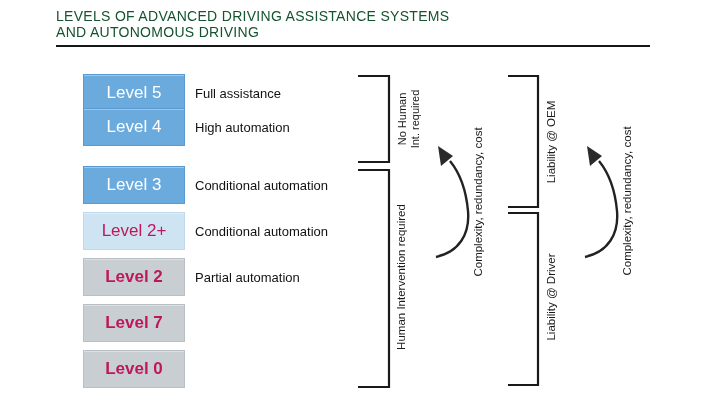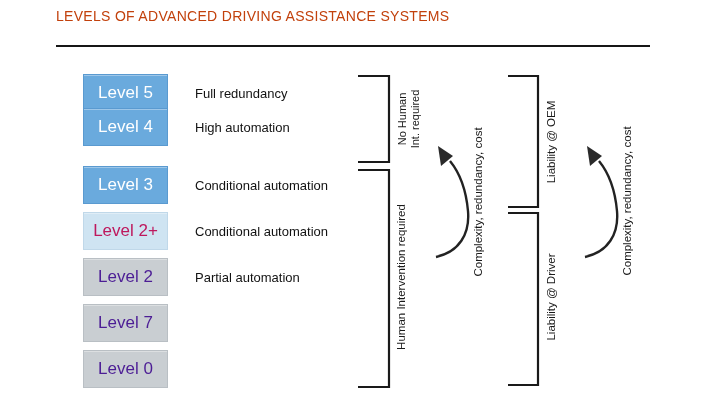--- a/index.html
+++ b/index.html
@@ -2,61 +2,62 @@
 <html><head>
 <meta charset="utf-8">
 <style>
   html,body{margin:0;padding:0;background:#ffffff;}
   .canvas{
     position:relative;width:720px;height:405px;background:#ffffff;
     font-family:"Liberation Sans",sans-serif;overflow:hidden;color:#1a1a1a;
   }
   .title{
     position:absolute;left:56px;top:8px;font-size:14px;line-height:16px;
-    letter-spacing:.3px;color:#c2410c;white-space:nowrap;
+    letter-spacing:.3px;color:#14532d;white-space:nowrap;
   }
   .title-underline{
     position:absolute;left:56px;top:45px;width:594px;height:2px;background:#161616;
   }
   .row{position:absolute;left:0;width:100%;height:38px;}
   .level-box{
-    position:absolute;left:83px;top:0;width:85px;height:38px;box-sizing:border-box;
+    position:absolute;left:83px;top:0;width:102px;height:38px;box-sizing:border-box;
     display:flex;align-items:center;justify-content:center;
     font-size:17px;border:1px solid transparent;
     box-shadow:inset 0 1px 0 rgba(255,255,255,.35);
   }
   .level-box[data-variant="blue"]{background:#6aaadd;border-color:#5a9ad0;color:#ffffff;}
   .level-box[data-variant="lightblue"]{background:#cfe4f2;border-color:#c0d8e9;color:#be185d;}
-  .level-box[data-variant="gray"]{background:#c9ced2;border-color:#b9bfc4;color:#4c1d95;}
+  .level-box[data-variant="gray"]{background:#c9ced2;border-color:#b9bfc4;color:#be185d;font-weight:bold;}
   .level-desc{
     position:absolute;left:195px;top:0;height:38px;display:flex;align-items:center;
     font-size:13px;color:#121212;white-space:nowrap;
   }
   .vlabel{
     position:absolute;transform:translate(-50%,-50%) rotate(-90deg);
     white-space:nowrap;font-size:11.5px;line-height:13px;color:#1a1a1a;text-align:center;
   }
   svg.overlay{position:absolute;left:0;top:0;width:720px;height:405px;}
 </style>
 </head>
 <body>
 
 <div class="canvas">
 
   <div class="title">
     <div>LEVELS OF ADVANCED DRIVING ASSISTANCE SYSTEMS</div>
+    <div>AND AUTONOMOUS DRIVING</div>
   </div>
   <div class="title-underline"></div>
 
   <div>
     <div class="row" style="top:74px">
       <div class="level-box" data-variant="blue">
           <span>Level 5</span>
         </div>
-      <div class="level-desc">Full redundancy</div>
+      <div class="level-desc">Full assistance</div>
     </div>
     <div class="row" style="top:108px">
       <div class="level-box" data-variant="blue">
           <span>Level 4</span>
         </div>
       <div class="level-desc">High automation</div>
     </div>
     <div class="row" style="top:166px">
       <div class="level-box" data-variant="blue">
           <span>Level 3</span>

